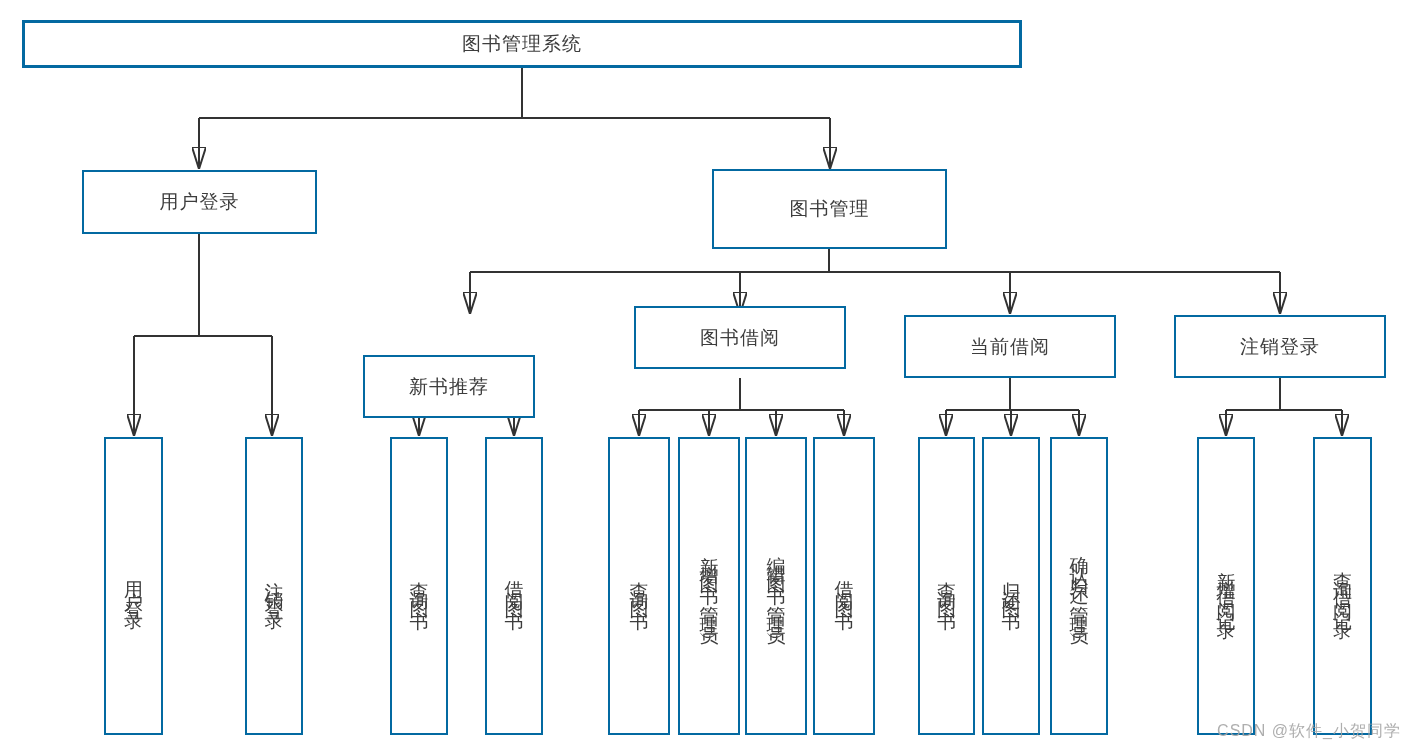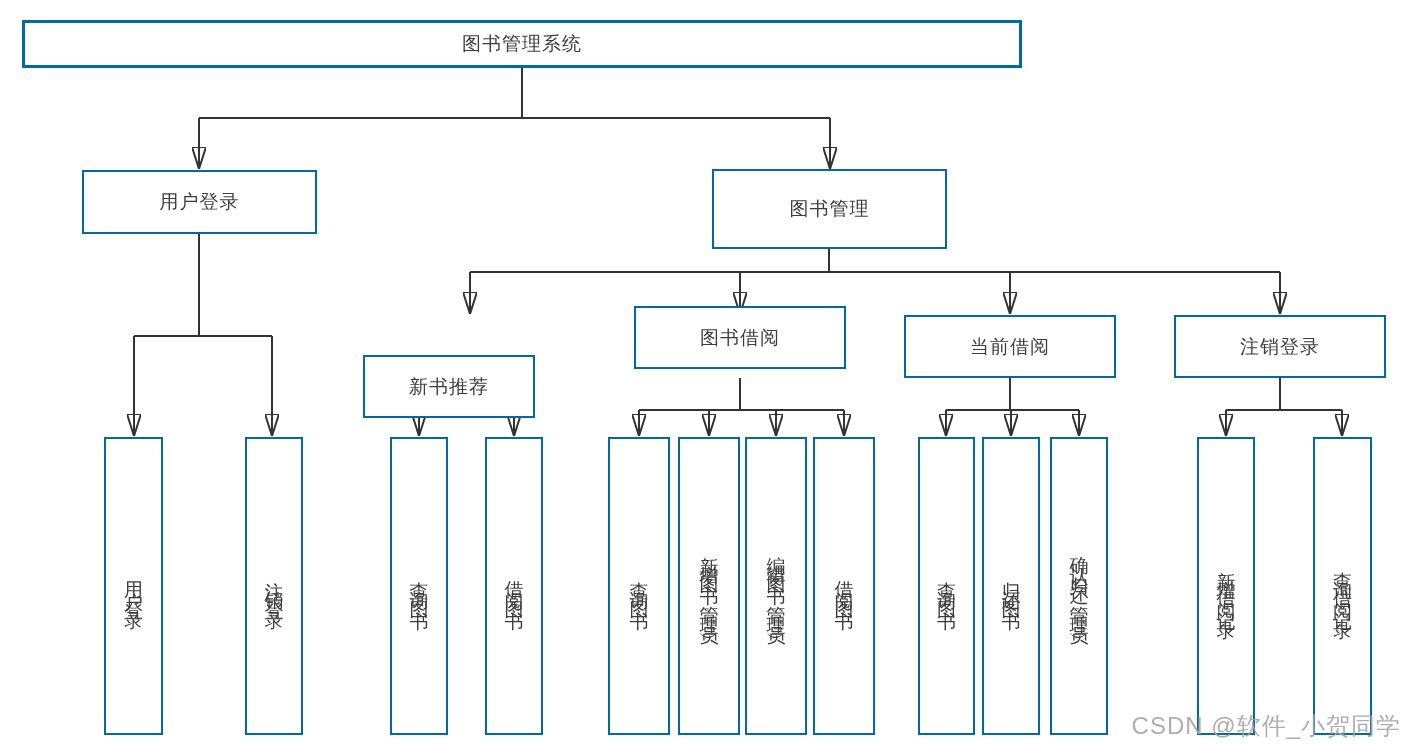--- a/index.html
+++ b/index.html
@@ -15,21 +15,21 @@
     display:flex;align-items:center;justify-content:center;
     font-size:19px;letter-spacing:1px;white-space:nowrap;
   }
   .node.root{border-width:3px;}
   .node.vert{
     writing-mode:vertical-rl;text-orientation:mixed;
     letter-spacing:10px;white-space:normal;
   }
   .watermark{
     position:absolute;right:4px;bottom:5px;
-    font-size:24px;color:rgba(165,165,165,0.9);letter-spacing:1px;
+    font-size:16px;color:rgba(165,165,165,0.9);letter-spacing:1px;
   }
 </style>
 </head>
 <body>
 
 <svg id="connectors" viewBox="0 0 1405 747">
   <defs>
     <marker id="arw" markerUnits="userSpaceOnUse" markerWidth="22" markerHeight="14" viewBox="0 0 22 14" refX="22" refY="7" orient="auto">
       <path d="M0,0 L0,14 L22,7 Z" fill="#333333" stroke="none"></path>
     </marker>

